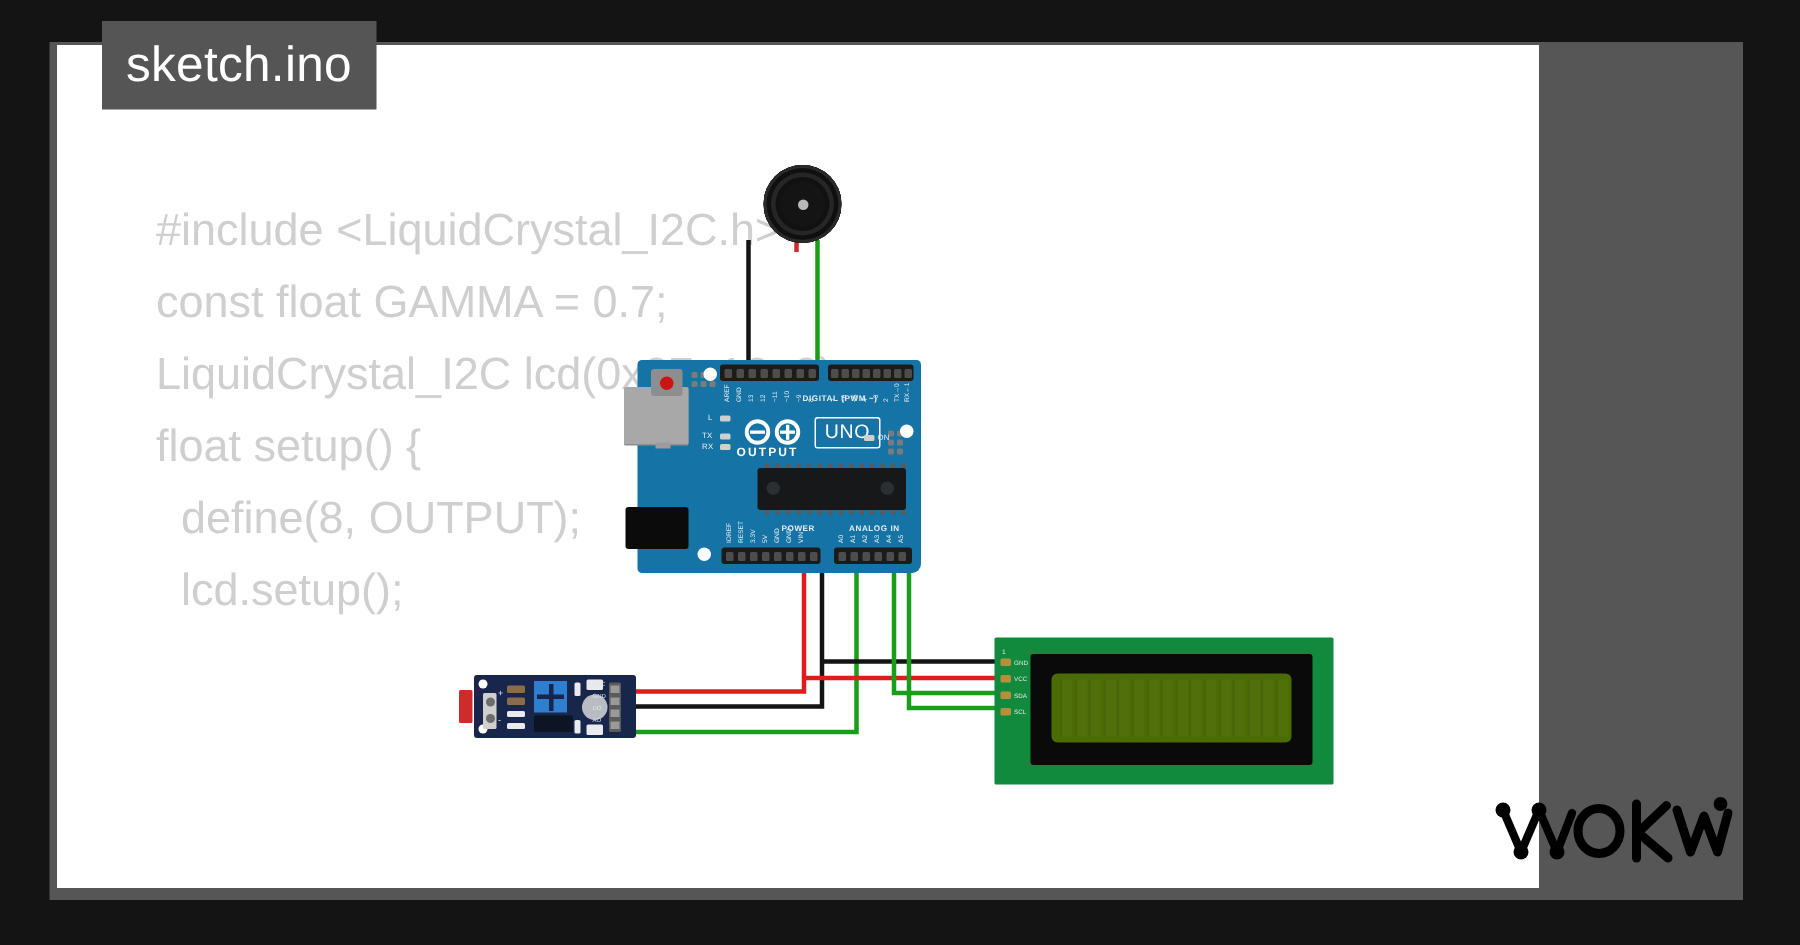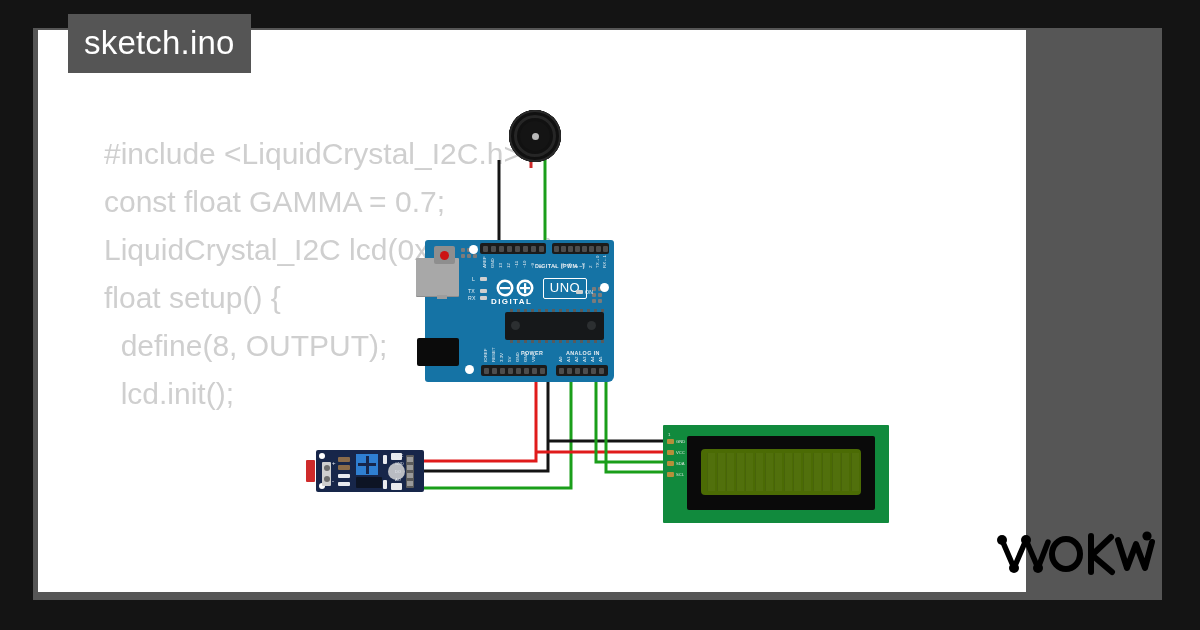--- a/index.html
+++ b/index.html
@@ -200,21 +200,21 @@
   .wokwi{position:absolute;left:996px;top:524px;width:160px;height:56px;}
 </style>
 </head>
 <body>
 
 <div class="stage">
 
   <div class="frame-shadow"></div>
   <div class="canvas">
 
-    <div class="code" id="code-holder"><div>#include &lt;LiquidCrystal_I2C.h&gt;</div><div>const float GAMMA = 0.7;</div><div>LiquidCrystal_I2C lcd(0x27, 16, 2);</div><div>float setup() {</div><div>  define(8, OUTPUT);</div><div>  lcd.init();</div></div>
+    <div class="code" id="code-holder"><div>#include &lt;LiquidCrystal_I2C.h&gt;</div><div>const float GAMMA = 0.7;</div><div>LiquidCrystal_I2C lcd(0x27, 16, 2);</div><div>float setup() {</div><div>  define(8, OUTPUT);</div><div>  lcd.setup();</div></div>
   </div>
 
   <div class="tab">sketch.ino</div>
 
   <div class="circuit">
 
     <svg width="1200" height="630" style="position:absolute;left:0;top:0;">
 
       <path d="M 499,160 L 499,250" stroke="#141414" stroke-width="3" fill="none"></path>
       <path d="M 545,160 L 545,250" stroke="#1a9e1a" stroke-width="3" fill="none"></path>
@@ -352,21 +352,21 @@
         <circle cx="12" cy="9" r="7.2" fill="none" stroke="#ffffff" stroke-width="2.6"></circle>
         <circle cx="32" cy="9" r="7.2" fill="none" stroke="#ffffff" stroke-width="2.6"></circle>
         <rect x="7" y="8" width="10" height="2.2" fill="#ffffff"></rect>
         <rect x="27" y="8" width="10" height="2.2" fill="#ffffff"></rect>
         <rect x="31" y="4.2" width="2.2" height="10" fill="#ffffff"></rect>
       </svg>
 
       <div class="uno-box">
         <span>UNO</span>
       </div>
-      <div class="ardtxt">DIGITAL</div>
+      <div class="ardtxt">OUTPUT</div>
 
       <div class="ledlbl" style="left:47px;top:37px;">L</div>
       <div class="led" style="left:55px;top:37px;"></div>
       <div class="ledlbl" style="left:43px;top:49px;">TX</div>
       <div class="led" style="left:55px;top:49px;"></div>
       <div class="ledlbl" style="left:43px;top:56px;">RX</div>
       <div class="led" style="left:55px;top:56px;"></div>
       <div class="led" style="left:151px;top:50px;"></div>
       <div class="ledlbl" style="left:160px;top:50px;">ON</div>
 

